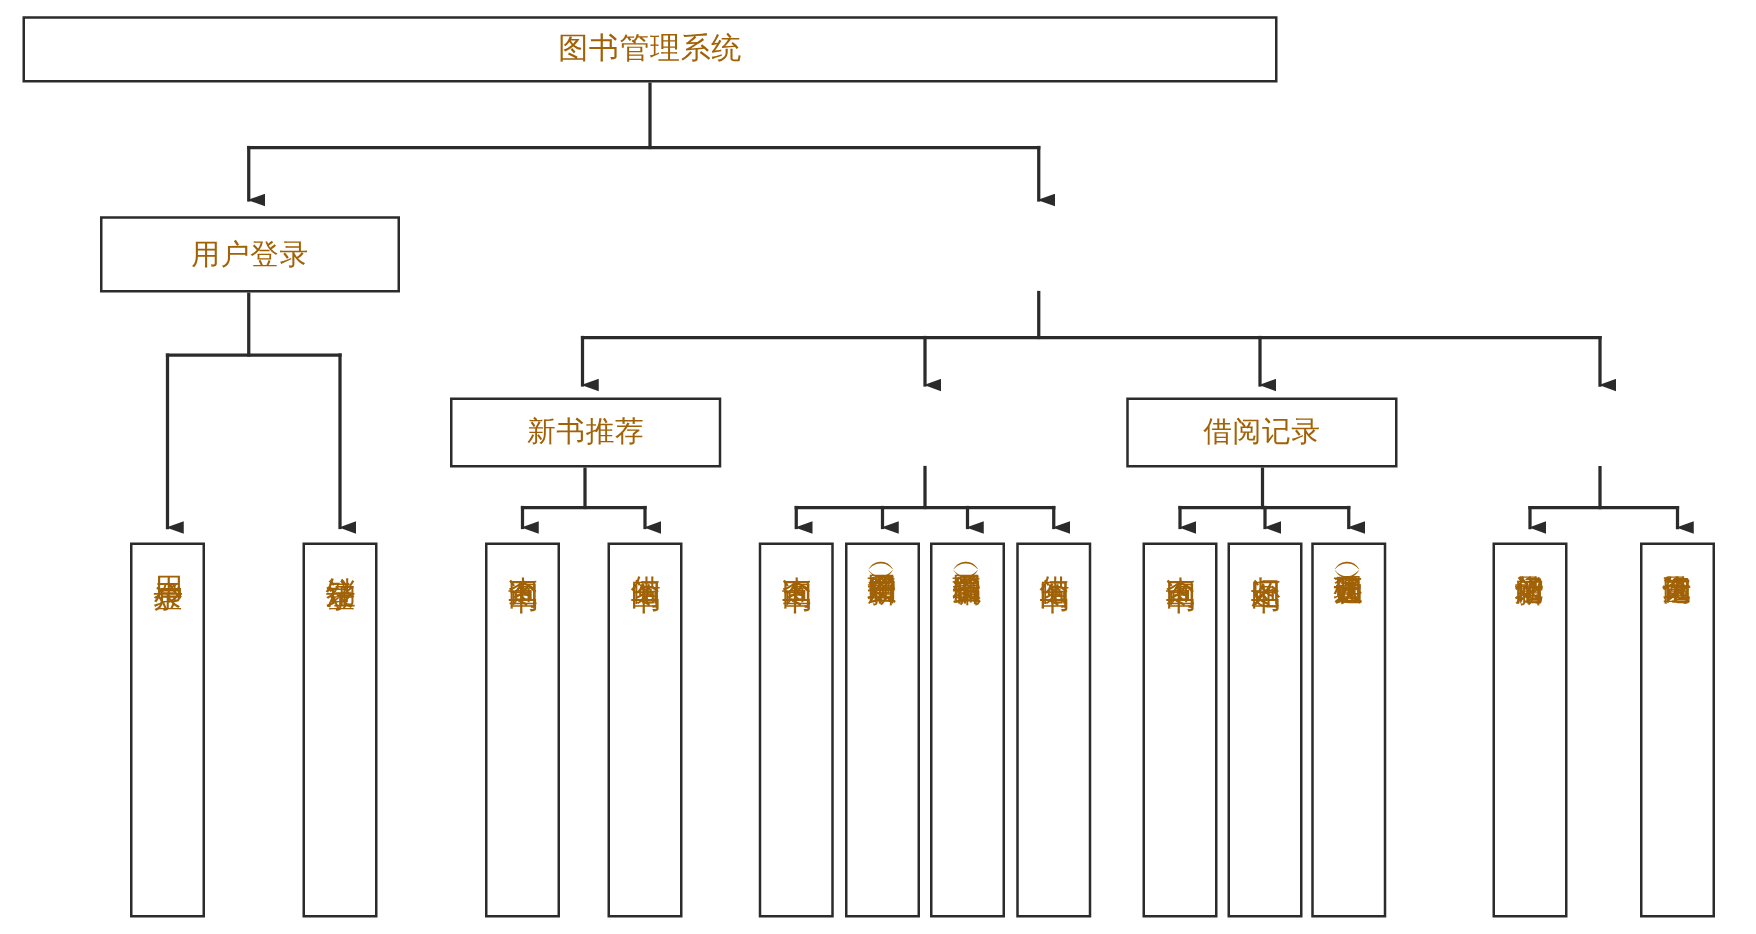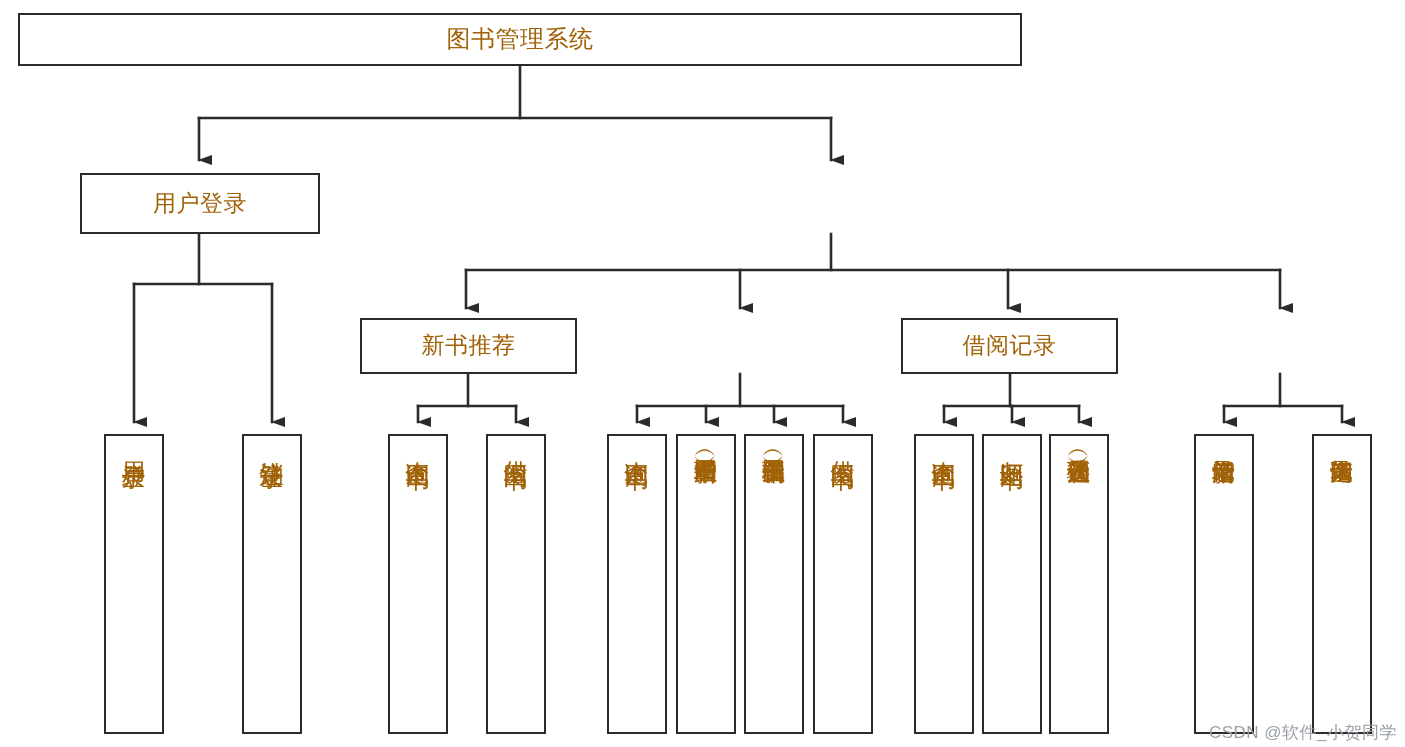--- a/index.html
+++ b/index.html
@@ -201,15 +201,14 @@
   </div>
 
   <div class="node vert tall-text" style="left:1194px; top:434px; width:60px; height:300px;">
     <span class="node-label">新增借阅记录</span>
   </div>
 
   <div class="node vert tall-text" style="left:1312px; top:434px; width:60px; height:300px;">
     <span class="node-label">查询借阅记录</span>
   </div>
 
-  <div id="watermark">CSDN @软件_小贺同学</div>
 
 </div>
 
 </body></html>

